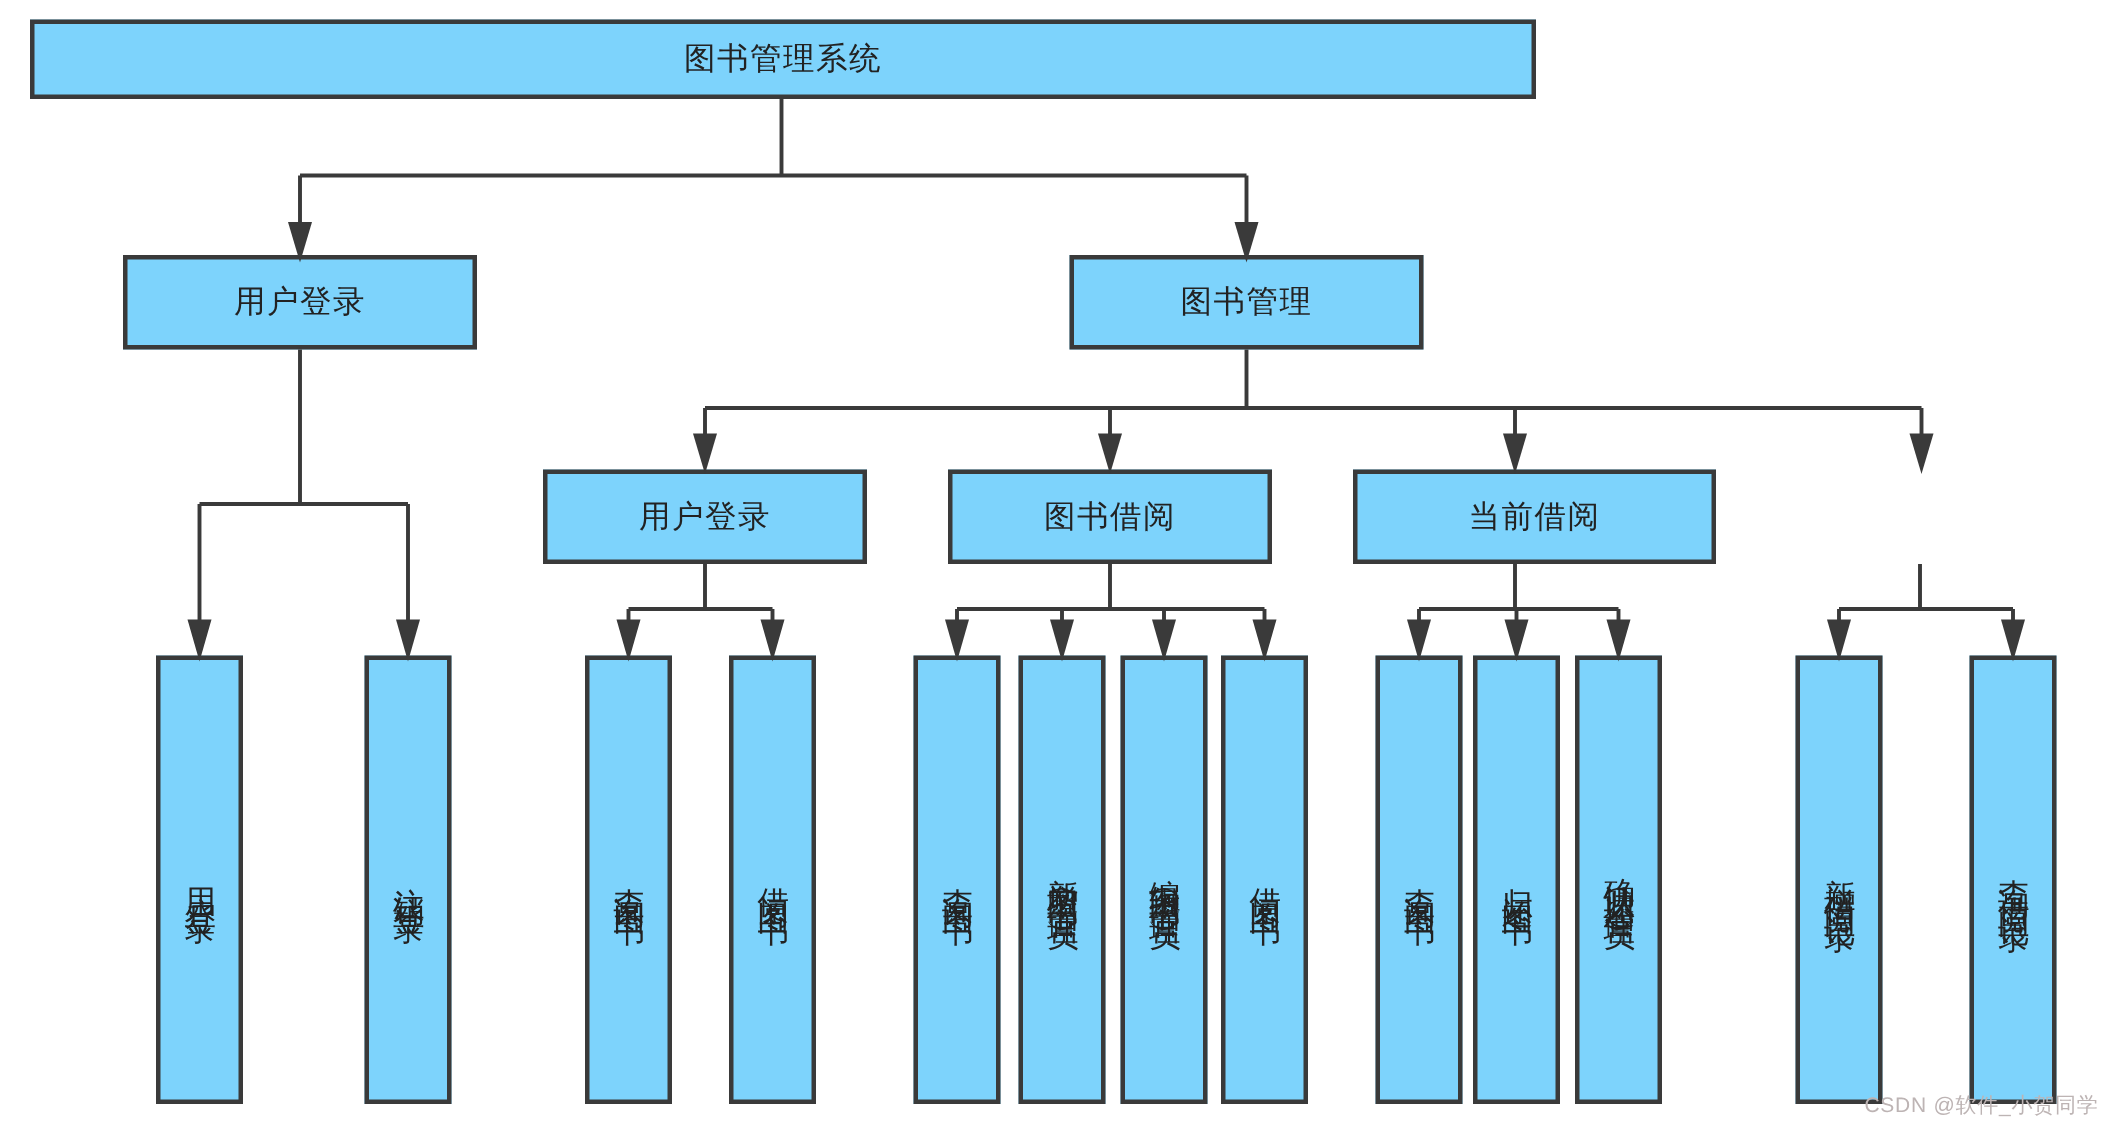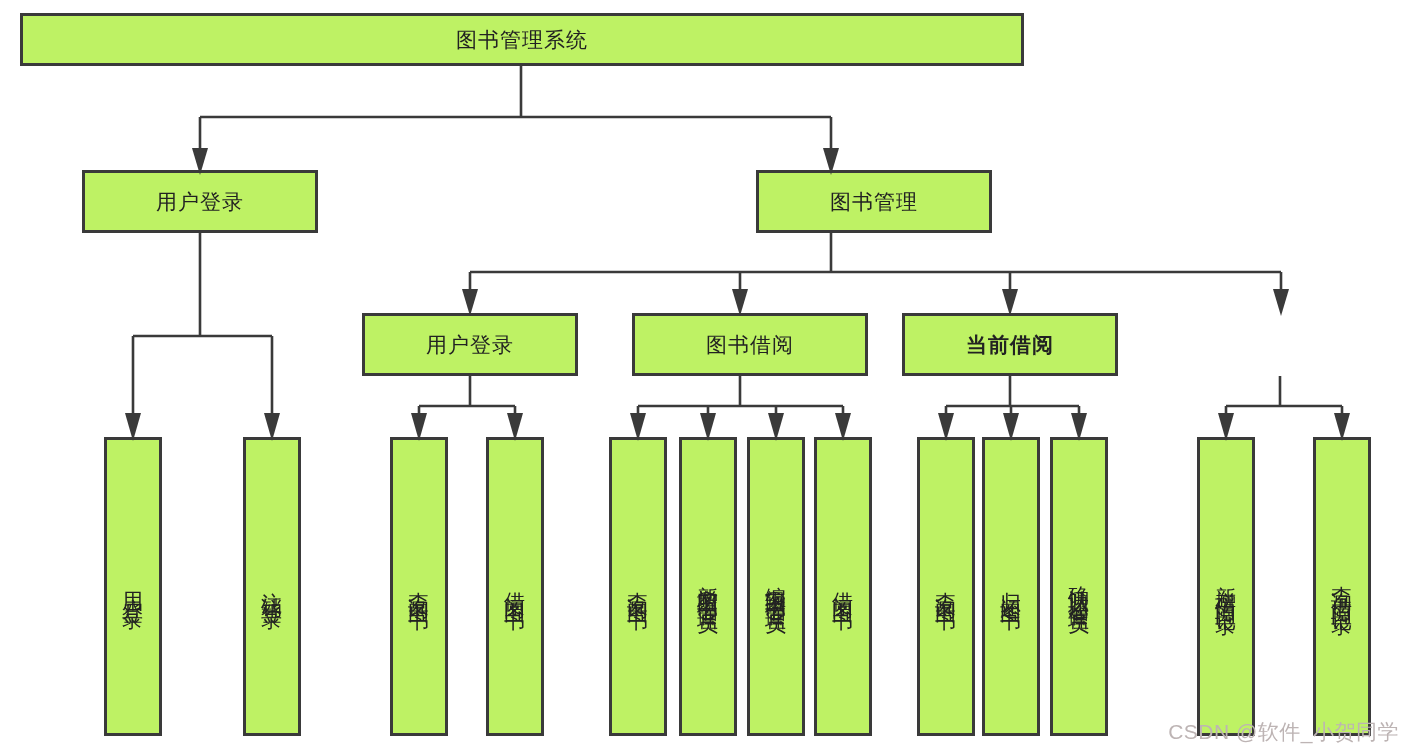--- a/index.html
+++ b/index.html
@@ -17,21 +17,21 @@
   .connectors {
     position: absolute;
     left: 0; top: 0;
     width: 1405px; height: 747px;
     pointer-events: none;
     z-index: 2;
   }
 
   .box {
     position: absolute;
-    background: #bef264;
+    background: #7dd3fc;
     border: 3px solid var(--line, #3a3a3a);
     color: var(--text, #222);
     display: flex;
     align-items: center;
     justify-content: center;
     font-size: 21px;
     letter-spacing: 1px;
     z-index: 1;
     line-height: 1;
   }
@@ -41,21 +41,21 @@
     text-orientation: mixed;
     letter-spacing: 6px;
     font-size: 21px;
   }
   .vbox.long { letter-spacing: 4px; }
 
   .watermark {
     position: absolute;
     right: 6px;
     bottom: 1px;
-    font-size: 21px;
+    font-size: 14px;
     color: var(--watermark, #bdb4b4);
     letter-spacing: 0.5px;
     z-index: 3;
     white-space: nowrap;
   }
 </style>
 </head>
 <body>
 
 <div class="canvas">
@@ -103,25 +103,25 @@
       <polygon points="1071,413 1087,413 1079,441"></polygon>
 
       <polygon points="1218,413 1234,413 1226,441"></polygon>
       <polygon points="1334,413 1350,413 1342,441"></polygon>
     </g>
   </svg>
 
   <div class="box" style="left:20px; top:13px; width:1004px; height:53px;">图书管理系统</div>
 
   <div class="box" style="left:82px; top:170px; width:236px; height:63px;">用户登录</div>
-  <div class="box" style="left:713px; top:170px; width:236px; height:63px;margin-left:43px;">图书管理</div>
+  <div class="box" style="left:713px; top:170px; width:236px; height:63px;">图书管理</div>
 
   <div class="box" style="left:362px; top:313px; width:216px; height:63px;">用户登录</div>
-  <div class="box" style="left:632px; top:313px; width:236px; height:63px;">图书借阅</div>
-  <div class="box" style="left:902px; top:313px; width:216px; height:63px;font-weight:bold;">当前借阅</div>
+  <div class="box" style="left:632px; top:313px; width:216px; height:63px;">图书借阅</div>
+  <div class="box" style="left:902px; top:313px; width:242px; height:63px;">当前借阅</div>
 
   <div class="box vbox" style="left:104px; top:437px; width:58px; height:299px;">用户登录</div>
   <div class="box vbox" style="left:243px; top:437px; width:58px; height:299px;">注销登录</div>
 
   <div class="box vbox" style="left:390px; top:437px; width:58px; height:299px;">查询图书</div>
   <div class="box vbox" style="left:486px; top:437px; width:58px; height:299px;">借阅图书</div>
 
   <div class="box vbox" style="left:609px; top:437px; width:58px; height:299px;">查询图书</div>
   <div class="box vbox long" style="left:679px; top:437px; width:58px; height:299px;">新增图书（管理员）</div>
   <div class="box vbox long" style="left:747px; top:437px; width:58px; height:299px;">编辑图书（管理员）</div>

